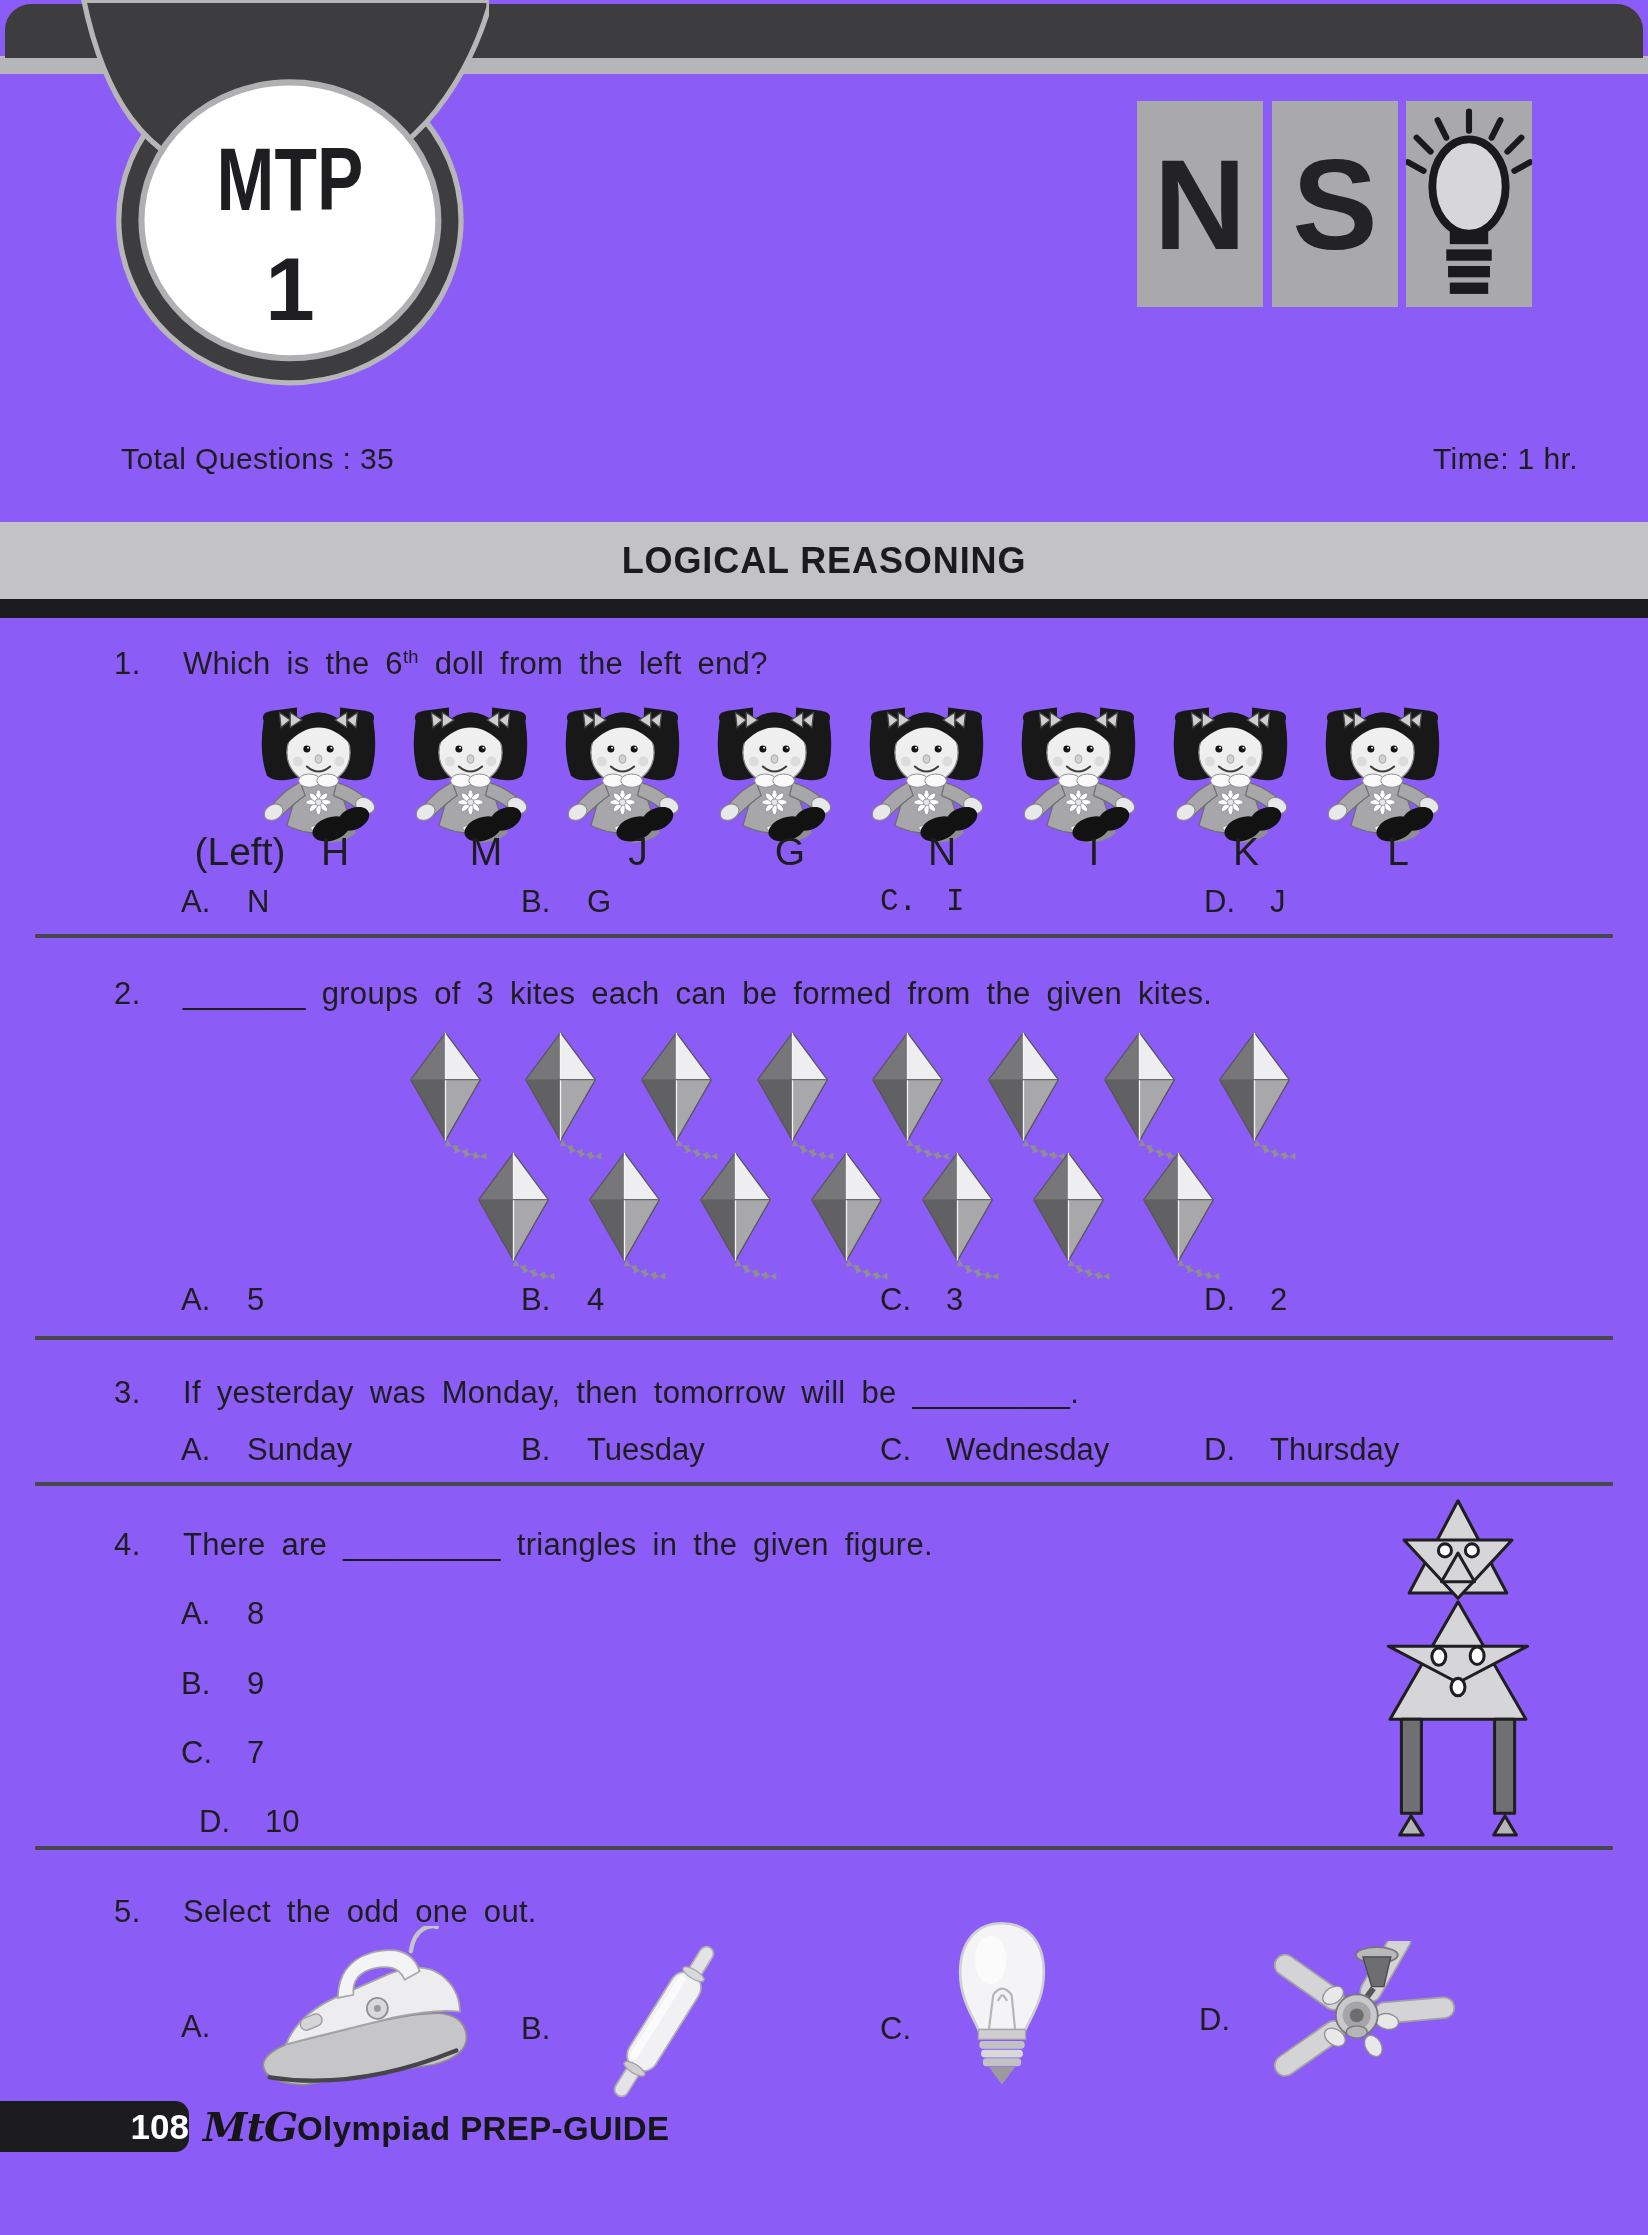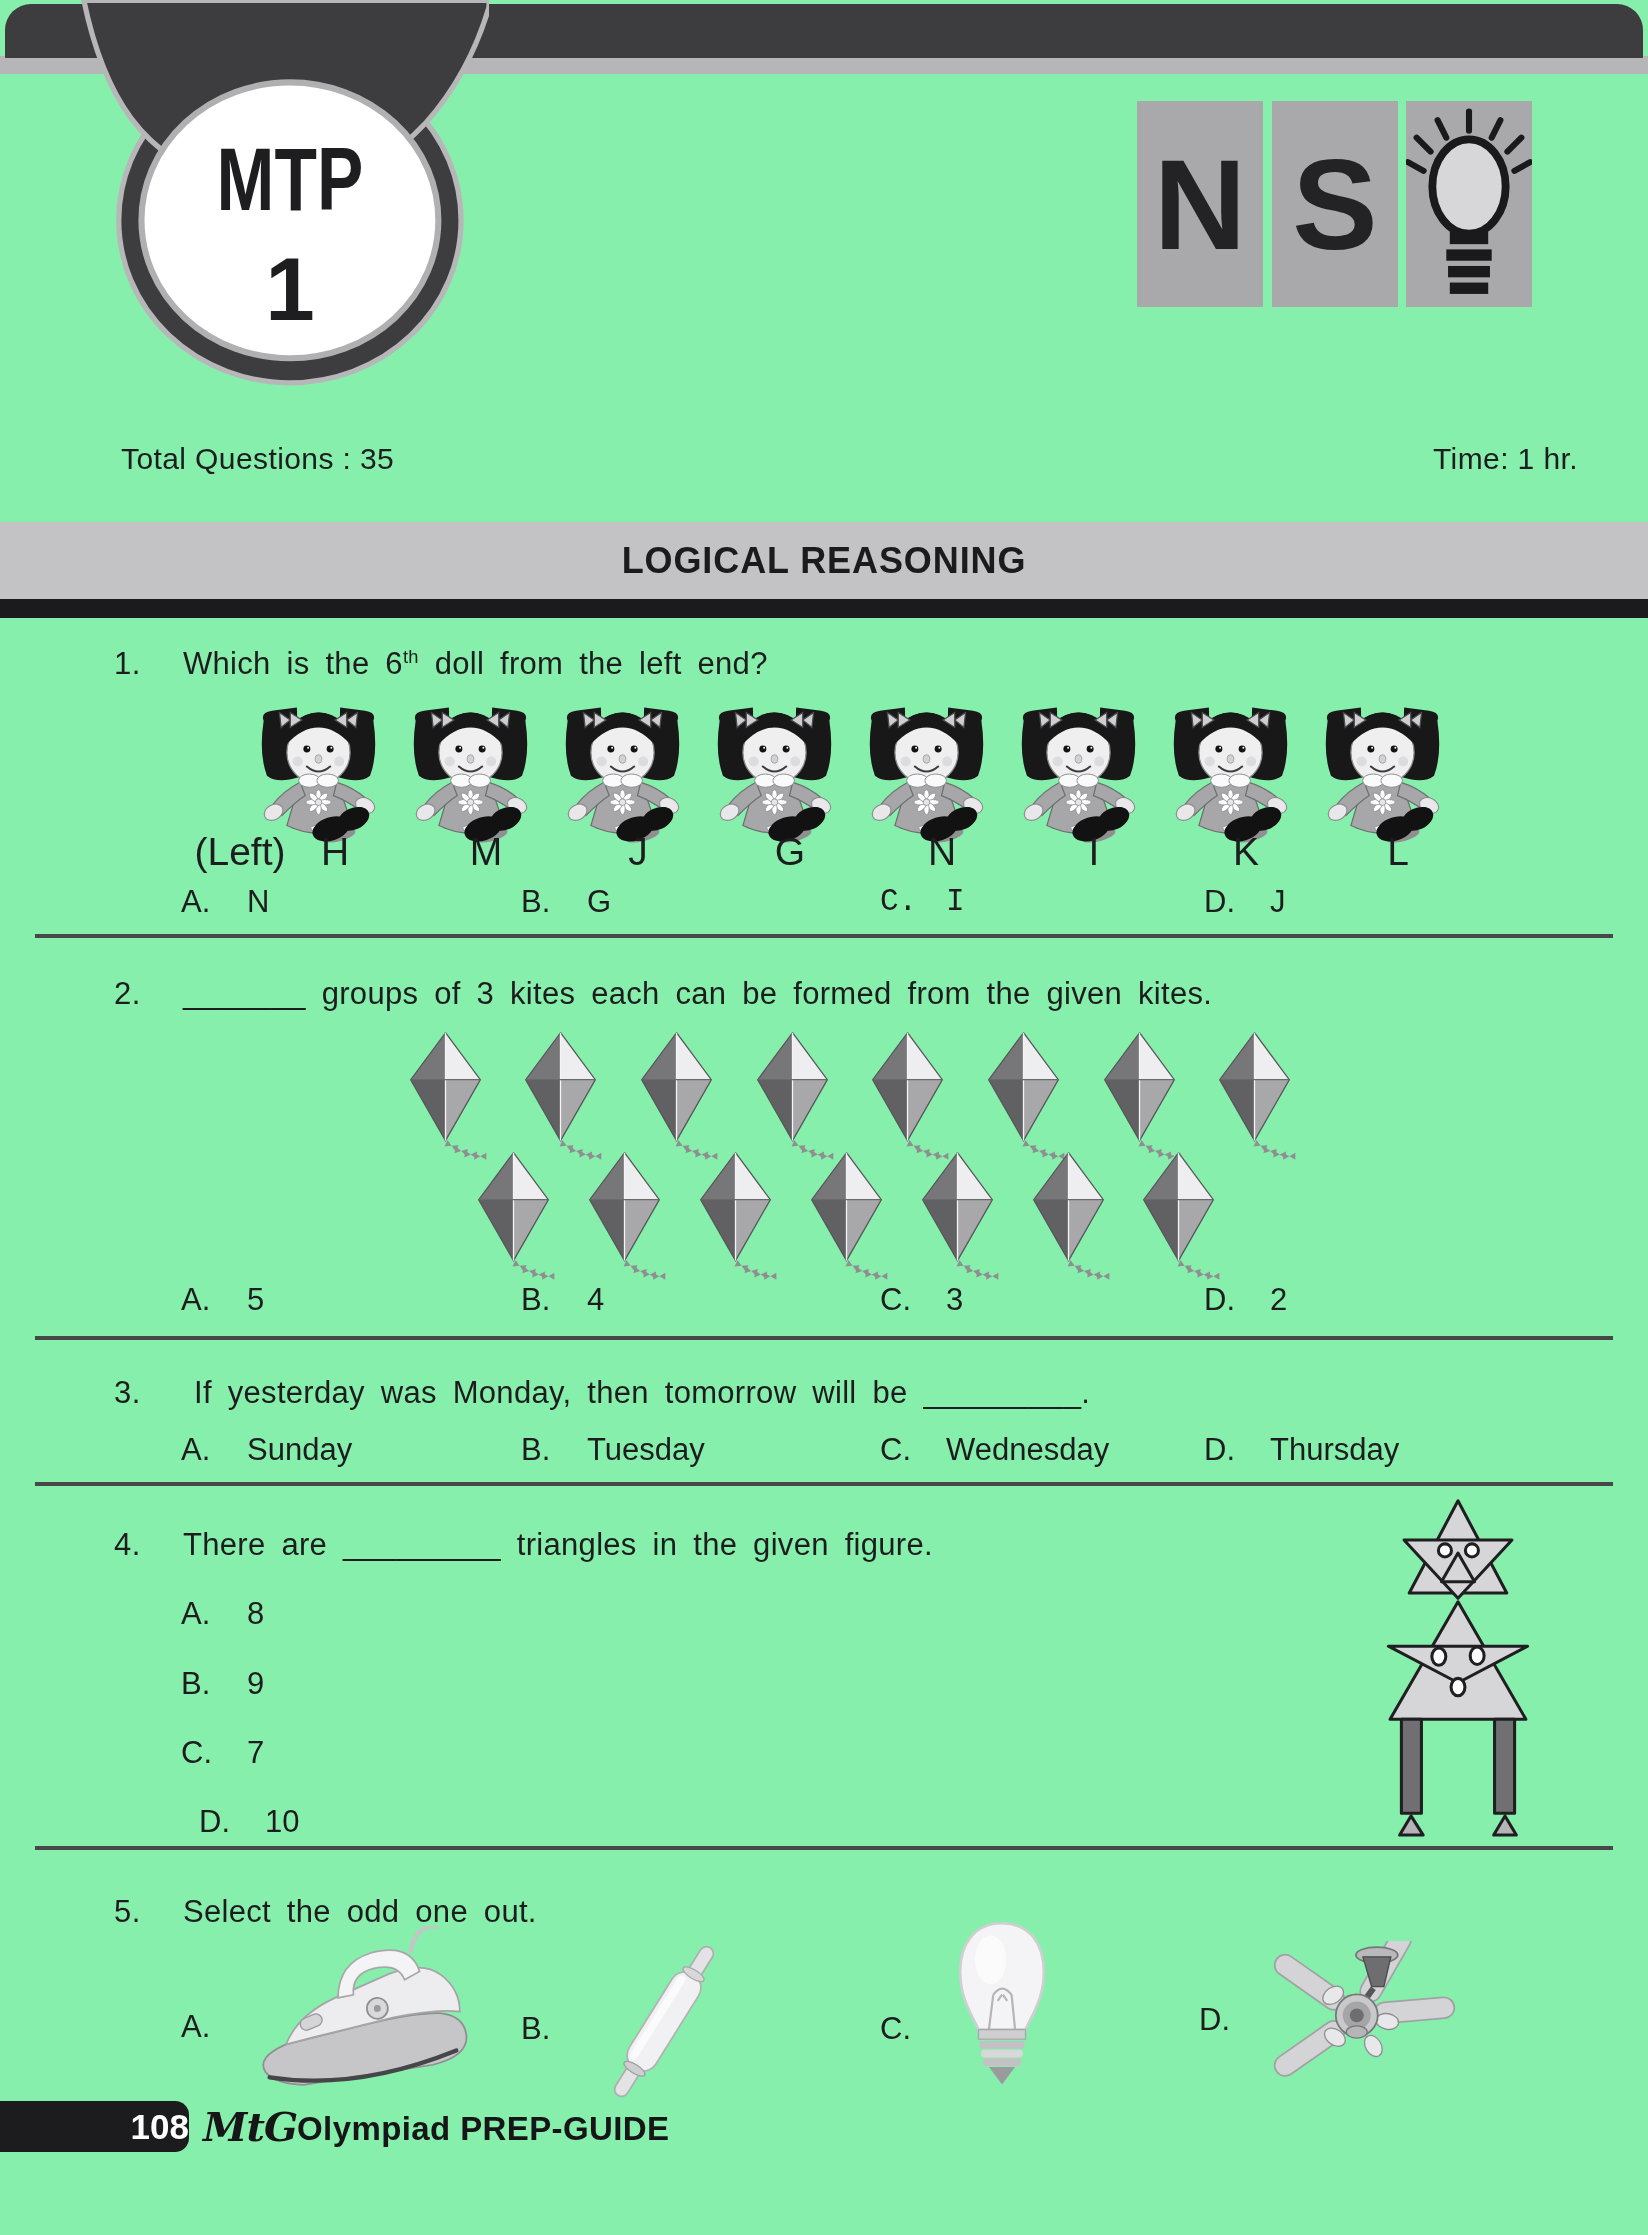--- a/index.html
+++ b/index.html
@@ -1,16 +1,16 @@
 <!DOCTYPE html>
 <html style="font-size:14px"><head>
 <meta charset="utf-8">
 <style>
   html,body{margin:0;padding:0;background:#fff;}
-  .page{position:relative;width:1648px;height:2236px;background:#86efac;overflow:hidden;
+  .page{position:relative;width:1648px;height:2236px;background:#8b5cf6;overflow:hidden;
         font-family:"Liberation Sans",sans-serif;color:#1d1d1f;}
   .abs{position:absolute;}
   
   .top-band{position:absolute;left:5.2px;top:3.5px;right:5.2px;height:54px;background:#3d3d3f;border-radius:26px 26px 0 0;}
   .top-strip{position:absolute;left:0;top:56px;width:100%;height:17.5px;background:#b6b6b9;}
   .mtp-blob{position:absolute;left:0;top:0;width:489px;height:411px;}
   .nso-sq{position:absolute;top:101px;width:126px;height:206px;background:#a9a9ac;
           display:flex;align-items:center;justify-content:center;
           font-size:128px;font-weight:700;color:#232325;}
   .nso-org{position:absolute;left:1120px;top:313px;width:437px;text-align:center;color:#1a1a1c;}
@@ -860,21 +860,21 @@
             <polygon points="0,0 7,-4 7,4"></polygon>
             <polygon points="0,0 -7,-4 -7,4"></polygon>
           </g>
     </g>
   </svg>
     </div>
 
   <div class="divider" style="top:1336px;"></div>
 
   <div class="abs q-num" style="left:114px;top:1375px;">3.</div>
-  <div class="abs q-text" style="left:194px;top:1375px;">If yesterday was Monday, then tomorrow will be _________.</div>
+  <div class="abs q-text" style="left:183px;top:1375px;">If yesterday was Monday, then tomorrow will be _________.</div>
 
   <div class="divider" style="top:1482px;"></div>
 
   <div class="abs q-num" style="left:114px;top:1527px;">4.</div>
   <div class="abs q-text" style="left:183px;top:1527px;">There are _________ triangles in the given figure.</div>
   <div id="q4-opts">
       <div class="abs opt opt-stack" style="left: 181px; top: 1596px;"><span class="letter">A.</span><span>8</span></div>
       <div class="abs opt opt-stack" style="left: 181px; top: 1666px;"><span class="letter">B.</span><span>9</span></div>
       <div class="abs opt opt-stack" style="left: 181px; top: 1735px;"><span class="letter">C.</span><span>7</span></div>
       <div class="abs opt opt-stack" style="left: 181px; top: 1804px; margin-left: 18px;"><span class="letter">D.</span><span>10</span></div>

